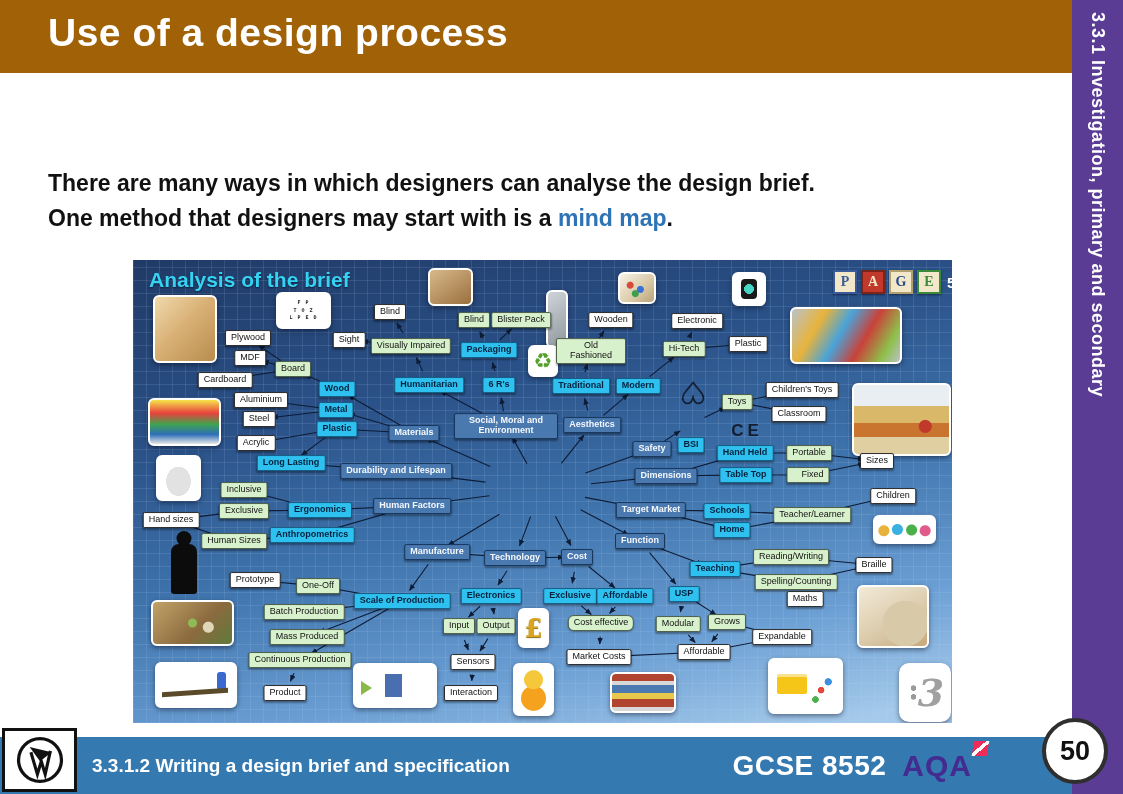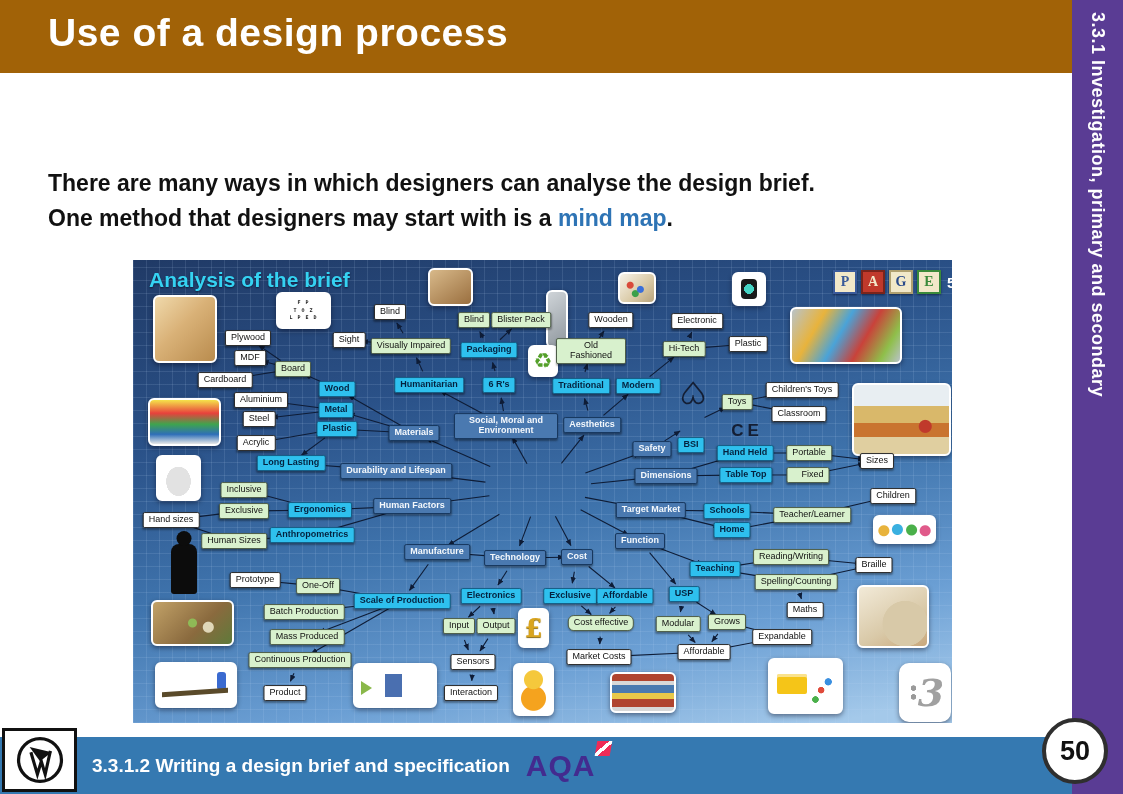--- a/index.html
+++ b/index.html
@@ -312,21 +312,21 @@
       <div class="node s" style="left: 518px; top: 250px;">Target Market</div>
       <div class="node c" style="left: 594px; top: 251px;">Schools</div>
       <div class="node c" style="left: 599px; top: 270px;">Home</div>
       <div class="node g" style="left: 679px; top: 255px;">Teacher/Learner</div>
       <div class="node w" style="left: 760px; top: 236px;">Children</div>
       <div class="node s" style="left: 507px; top: 281px;">Function</div>
       <div class="node c" style="left: 582px; top: 309px;">Teaching</div>
       <div class="node g" style="left: 658px; top: 297px;">Reading/Writing</div>
       <div class="node g" style="left: 663px; top: 322px;">Spelling/Counting</div>
       <div class="node w" style="left: 741px; top: 305px;">Braille</div>
-      <div class="node w" style="left: 672px; top: 350px;">Maths</div>
+      <div class="node w" style="left: 672px; top: 339px;">Maths</div>
       <div class="node c" style="left: 551px; top: 334px;">USP</div>
       <div class="node g" style="left: 545px; top: 364px;">Modular</div>
       <div class="node g" style="left: 594px; top: 362px;">Grows</div>
       <div class="node w" style="left: 649px; top: 377px;">Expandable</div>
       <div class="node w" style="left: 571px; top: 392px;">Affordable</div>
       <div class="node w" style="left: 466px; top: 397px;">Market Costs</div>
       <div class="node s" style="left: 444px; top: 297px;">Cost</div>
       <div class="node c" style="left: 437px; top: 336px;">Exclusive</div>
       <div class="node c" style="left: 492px; top: 336px;">Affordable</div>
       <div class="node g" style="left: 468px; top: 363px; border-radius: 6px;">Cost effective</div>
@@ -341,20 +341,21 @@
       <div class="node g" style="left: 185px; top: 326px;">One-Off</div>
       <div class="node w" style="left: 122px; top: 320px;">Prototype</div>
       <div class="node g" style="left: 171px; top: 352px;">Batch Production</div>
       <div class="node g" style="left: 174px; top: 377px;">Mass Produced</div>
       <div class="node g" style="left: 167px; top: 400px;">Continuous Production</div>
       <div class="node w" style="left: 152px; top: 433px;">Product</div>
     </div>
 
   <div class="footer">
     <span class="footer-ref">3.3.1.2 Writing a design brief and specification</span>
+    <span class="footer-course">GCSE 8552</span>
     <span class="aqa"><span>AQA</span><span class="aqa-sq"></span></span>
   </div>
 
   <div class="footer-logo">
     <svg width="52" height="52" viewBox="0 0 40 40">
       <circle cx="20" cy="20" r="16.5" fill="none" stroke="#111" stroke-width="2.5"></circle>
       <path d="M12 10 L29 14 L20 21 Z" fill="#111"></path>
       <path d="M13 14 L18 31 L21 21 L24 31 L28 13" fill="none" stroke="#111" stroke-width="2.4" stroke-linejoin="miter"></path>
     </svg>
   </div>

